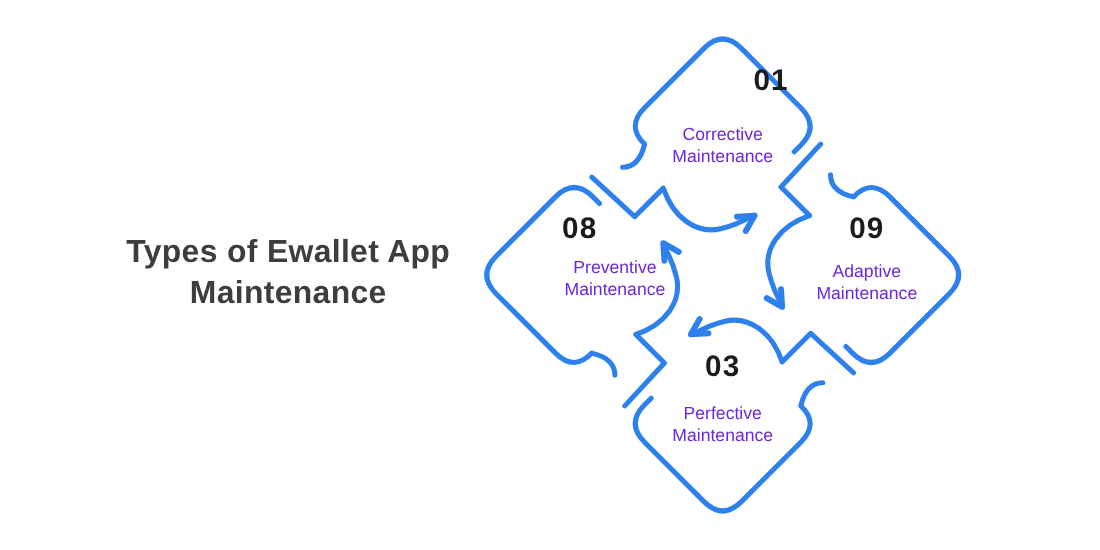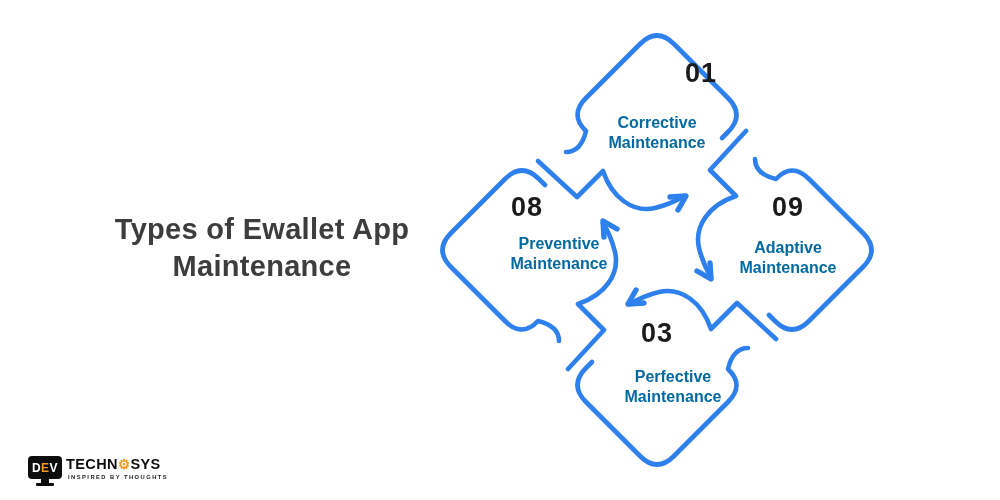--- a/index.html
+++ b/index.html
@@ -16,26 +16,26 @@
   
   .diagram-svg{position:absolute;left:0;top:0;width:1000px;height:500px;}
   .blue-line{fill:none;stroke:#2e80ec;stroke-width:4.6;stroke-linecap:round;stroke-linejoin:round;}
   .blue-head{fill:none;stroke:#2e80ec;stroke-width:5.4;stroke-linecap:round;stroke-linejoin:round;}
   
   .num{
     position:absolute;transform:translateX(-50%);color:#1b1b1b;
     font-size:27px;font-weight:700;letter-spacing:1px;white-space:nowrap;
   }
   .node-label{
-    position:absolute;transform:translateX(-50%);color:#0369a1;text-align:center;
-    font-size:16px;font-weight:700;line-height:20px;white-space:nowrap;
+    position:absolute;transform:translateX(-50%);color:#6d28d9;text-align:center;
+    font-size:16px;font-weight:400;line-height:20px;white-space:nowrap;
   }
   .num-1{left:657px;top:58px;margin-left:44px;}   .label-1{left:657px;top:113px;}
   .num-2{left:788px;top:192px;}  .label-2{left:788px;top:238px;}
-  .num-3{left:657px;top:318px;}  .label-3{left:657px;top:367px;margin-left:16px;}
+  .num-3{left:657px;top:318px;}  .label-3{left:657px;top:367px;}
   .num-4{left:527px;top:192px;}  .label-4{left:559px;top:234px;}
   .node-label span{display:block;}
   
   .logo{position:absolute;left:28px;top:453px;width:140px;height:42px;}
   .monitor{
     position:absolute;left:0;top:3px;width:34px;height:23px;background:#0d0d0d;
     border-radius:4px;display:flex;align-items:center;justify-content:center;
   }
   .monitor .dev{color:#ffffff;font-size:12px;font-weight:700;letter-spacing:0.5px;line-height:1;}
   .monitor .dev .e{color:#f6981f;}
@@ -98,23 +98,14 @@
     <span>Perfective</span>
     <span>Maintenance</span>
   </div>
 
   <div class="num num-4">08</div>
   <div class="node-label label-4">
     <span>Preventive</span>
     <span>Maintenance</span>
   </div>
 
-  <div class="logo">
-    <div class="monitor">
-      <span class="dev"><span>D</span><span class="e">E</span><span>V</span></span>
-    </div>
-    <div class="monitor-neck"></div>
-    <div class="monitor-base"></div>
-    <div class="brand"><span>TECHN</span><span class="gear">⚙</span><span>SYS</span></div>
-    <div class="tagline">INSPIRED BY THOUGHTS</div>
-  </div>
 
 </div>
 
 </body></html>

